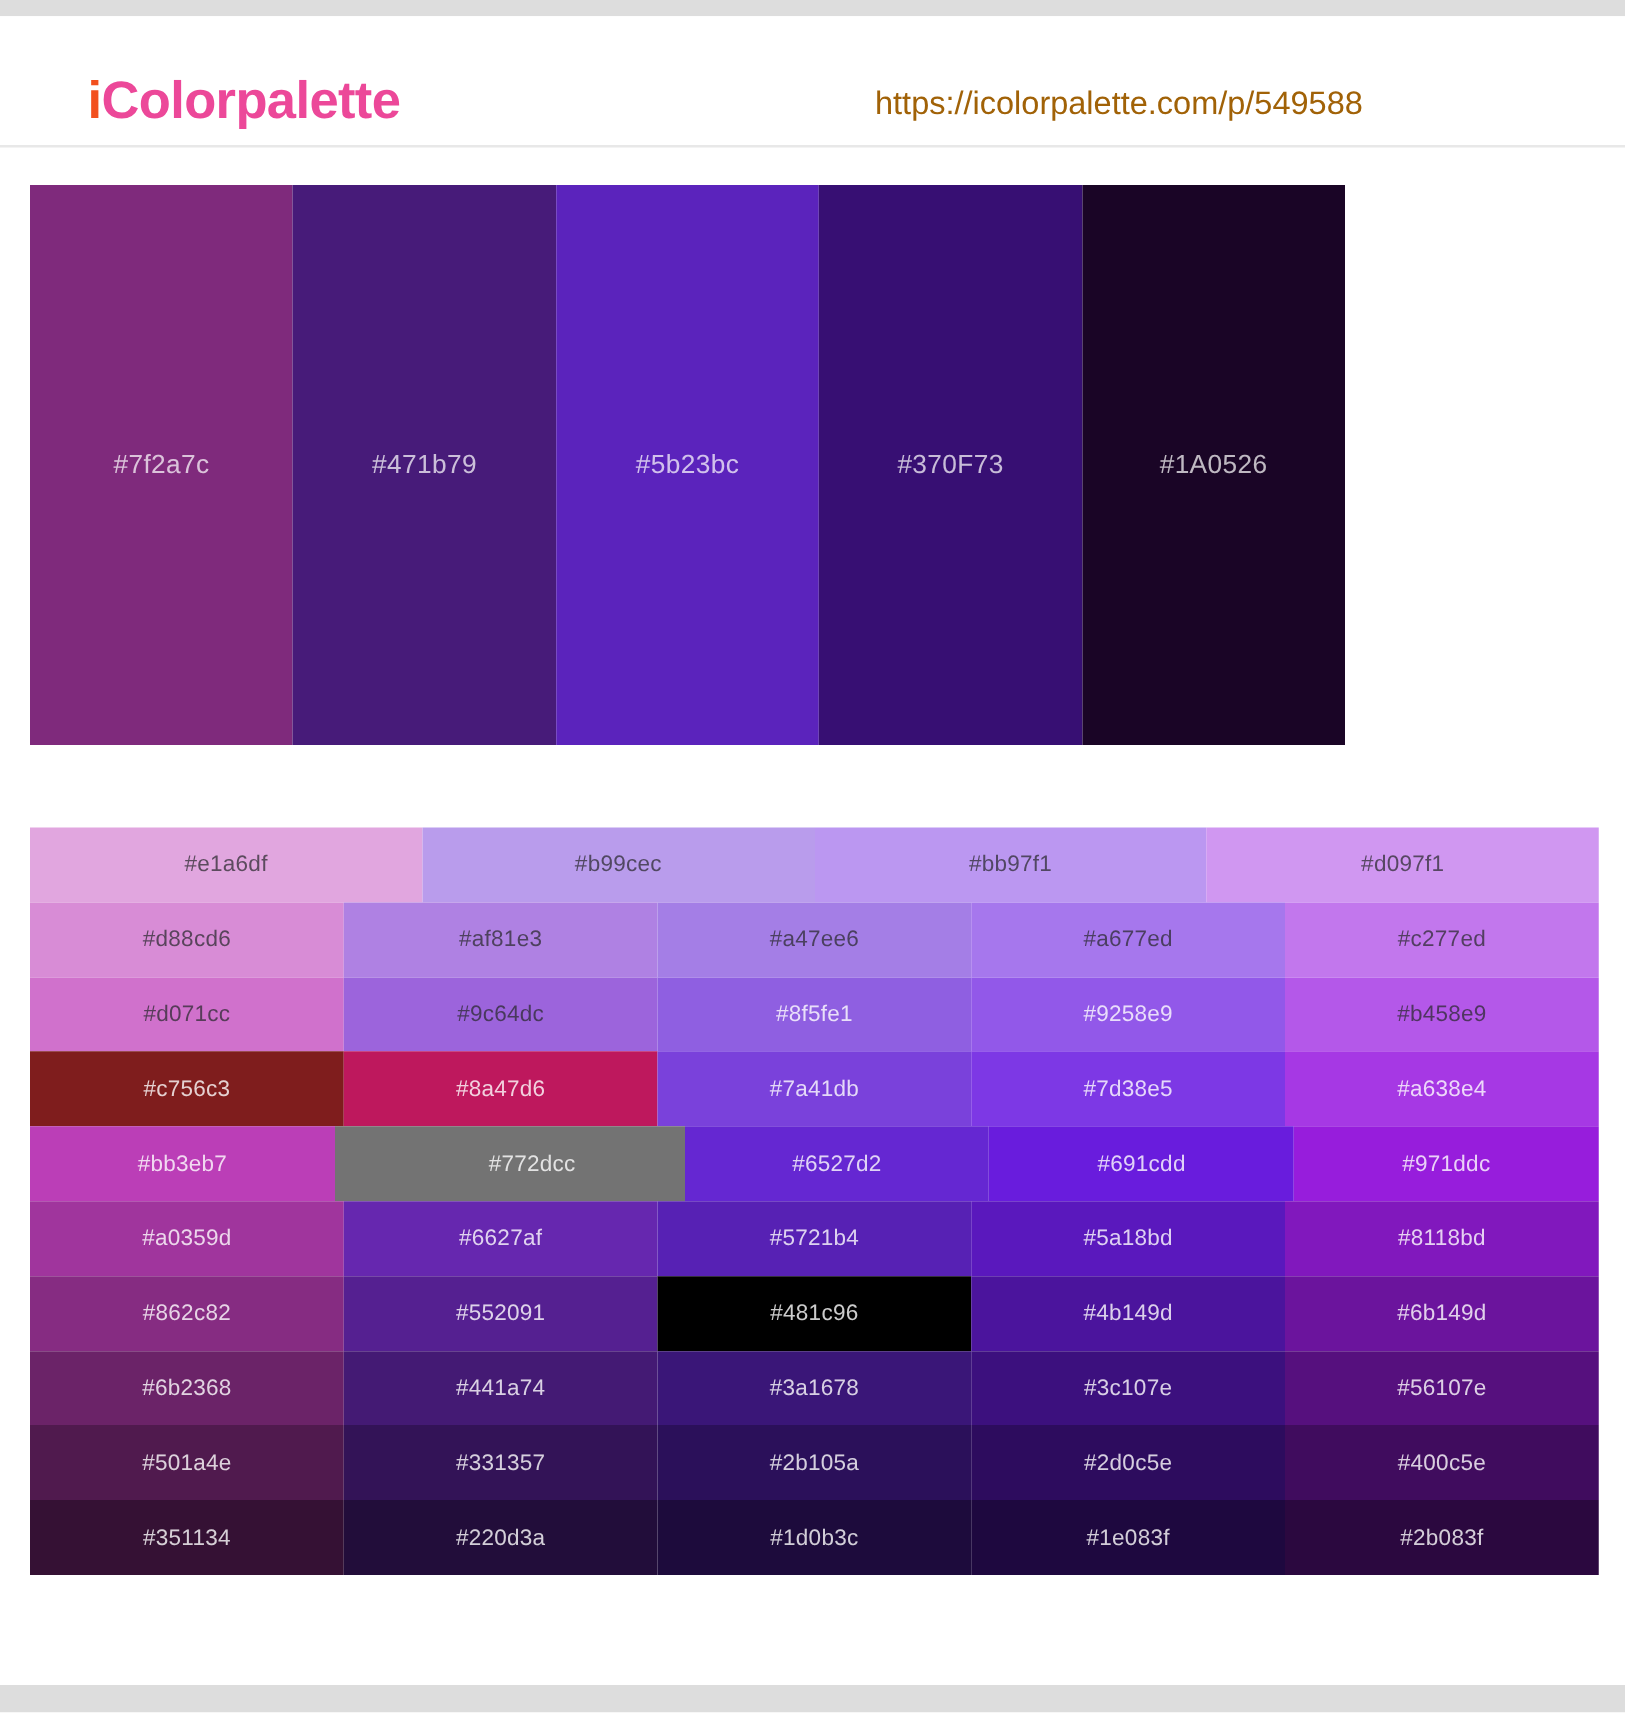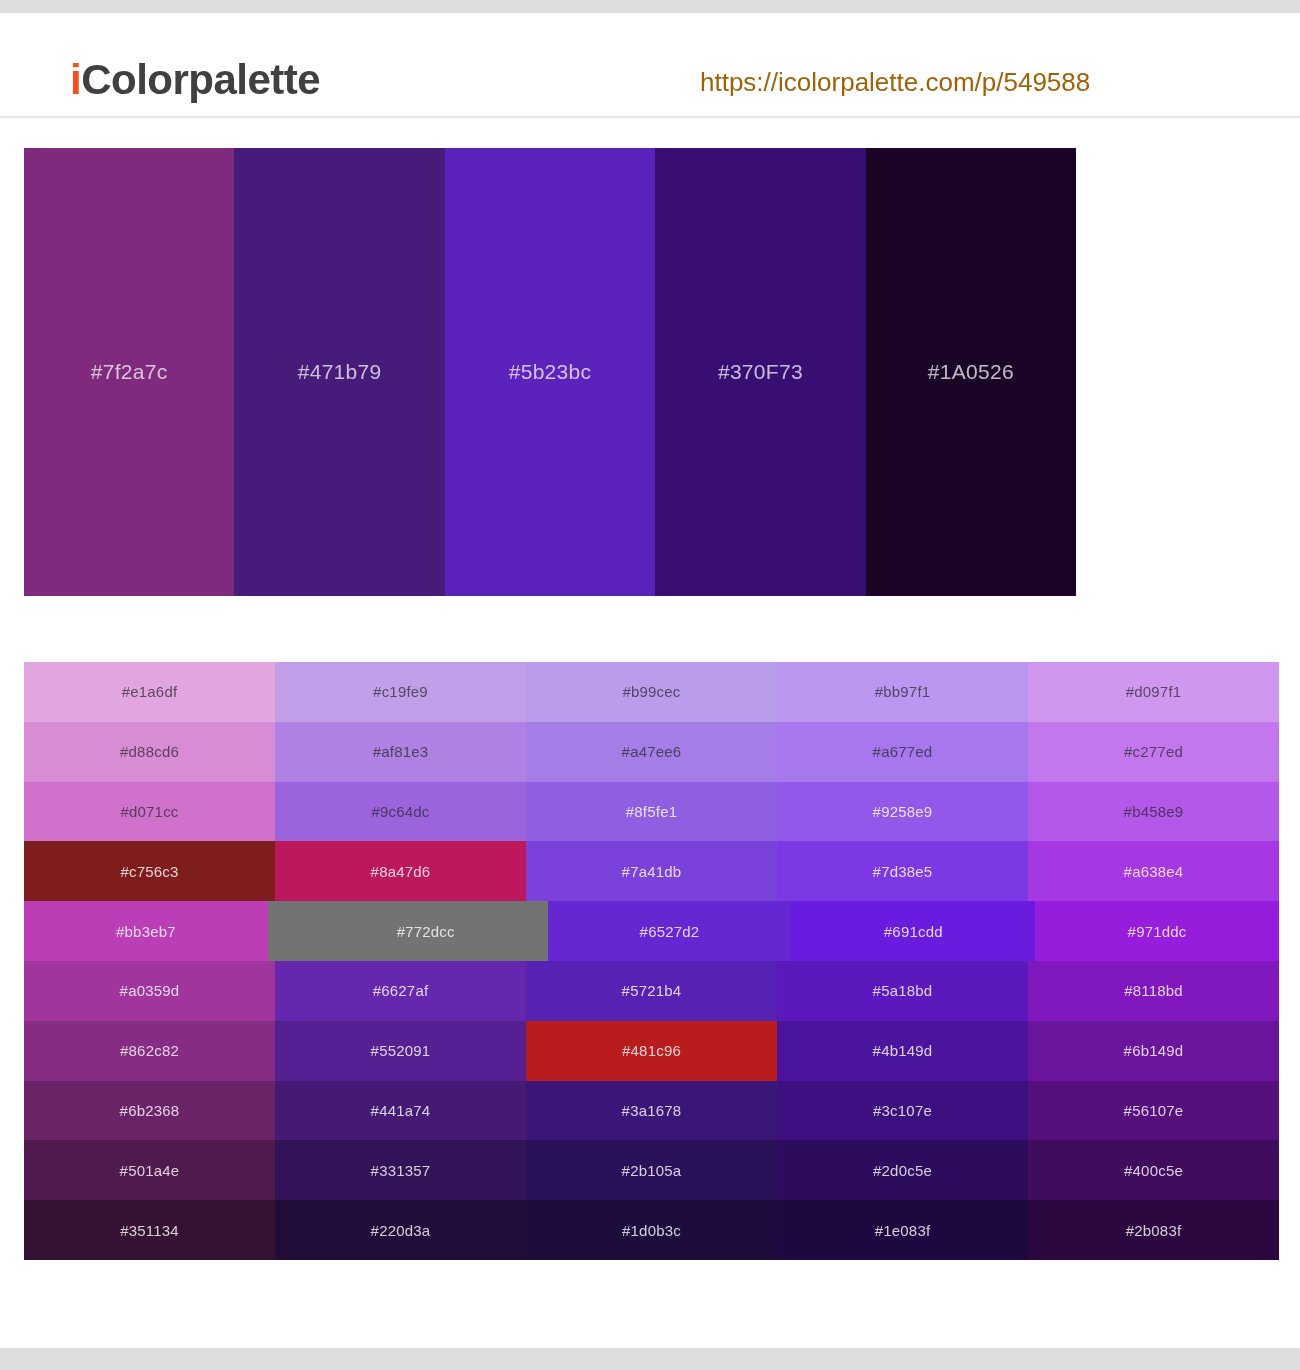--- a/index.html
+++ b/index.html
@@ -48,21 +48,21 @@
   .brand {
     position: absolute;
     left: 70px;
     top: 43px;
     font-size: 42px;
     font-weight: bold;
     letter-spacing: -0.5px;
     white-space: nowrap;
   }
   .brand-i { color: #f2501e; }
-  .brand-rest { color: #404040; }
+  .brand-rest { color: #ec4899; }
 
   .page-url {
     position: absolute;
     left: 700px;
     top: 54px;
     font-size: 26px;
     color: #a16207;
     white-space: nowrap;
   }
 
@@ -103,21 +103,21 @@
     flex: 1 1 0;
     display: flex;
   }
   .shade-cell {
     flex: 1 1 0;
     display: flex;
     align-items: center;
     justify-content: center;
   }
   .shade-label {
-    font-size: 15px;
+    font-size: 18px;
     color: rgba(255,255,255,0.80);
     letter-spacing: 0.2px;
     user-select: none;
   }
   .shade-label.dark-text {
     color: rgba(40,40,45,0.72);
   }
 </style>
 </head>
 <body>
@@ -149,23 +149,20 @@
       <div class="swatch" style="background: rgb(26, 5, 38);">
         <span class="swatch-label">#1A0526</span>
       </div>
     </div>
 
   <div class="shades-grid">
       <div class="shade-row">
         <div class="shade-cell" style="background: rgb(225, 166, 223);">
           <span class="shade-label dark-text">#e1a6df</span>
         </div>
-        <div class="shade-cell" style="background: rgb(193, 159, 233);">
-          <span class="shade-label dark-text">#c19fe9</span>
-        </div>
         <div class="shade-cell" style="background: rgb(185, 156, 236);">
           <span class="shade-label dark-text">#b99cec</span>
         </div>
         <div class="shade-cell" style="background: rgb(187, 151, 241);">
           <span class="shade-label dark-text">#bb97f1</span>
         </div>
         <div class="shade-cell" style="background: rgb(208, 151, 241);">
           <span class="shade-label dark-text">#d097f1</span>
         </div>
       </div>
@@ -254,21 +251,21 @@
           <span class="shade-label">#8118bd</span>
         </div>
       </div>
       <div class="shade-row">
         <div class="shade-cell" style="background: rgb(134, 44, 130);">
           <span class="shade-label">#862c82</span>
         </div>
         <div class="shade-cell" style="background: rgb(85, 32, 145);">
           <span class="shade-label">#552091</span>
         </div>
-        <div class="shade-cell" style="background: #b91c1c;">
+        <div class="shade-cell" style="background: #000000;">
           <span class="shade-label">#481c96</span>
         </div>
         <div class="shade-cell" style="background: rgb(75, 20, 157);">
           <span class="shade-label">#4b149d</span>
         </div>
         <div class="shade-cell" style="background: rgb(107, 20, 157);">
           <span class="shade-label">#6b149d</span>
         </div>
       </div>
       <div class="shade-row">

